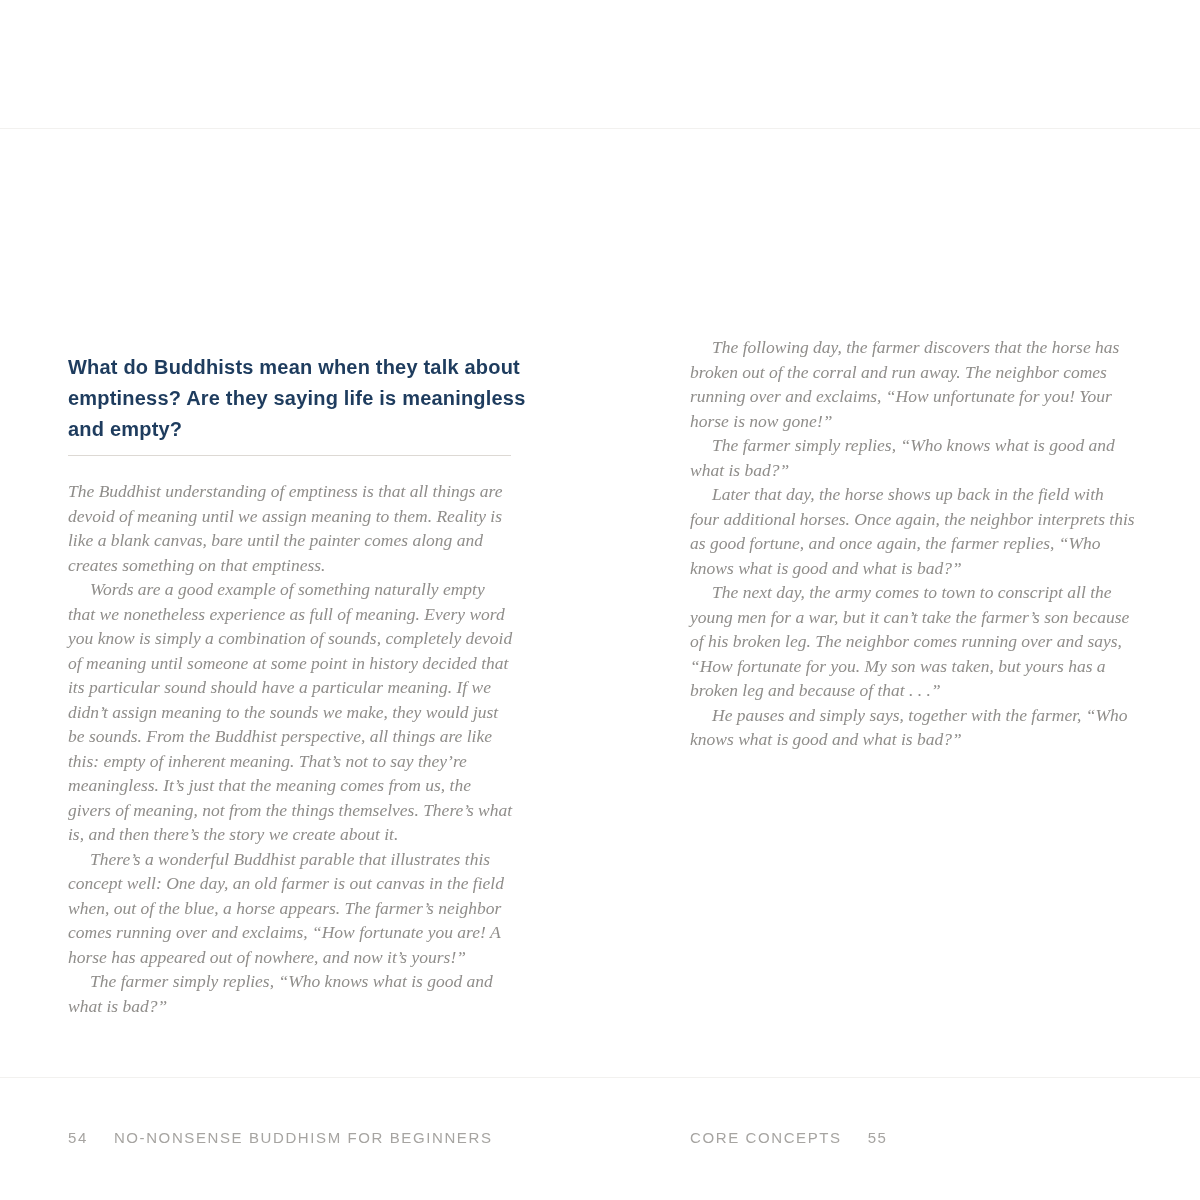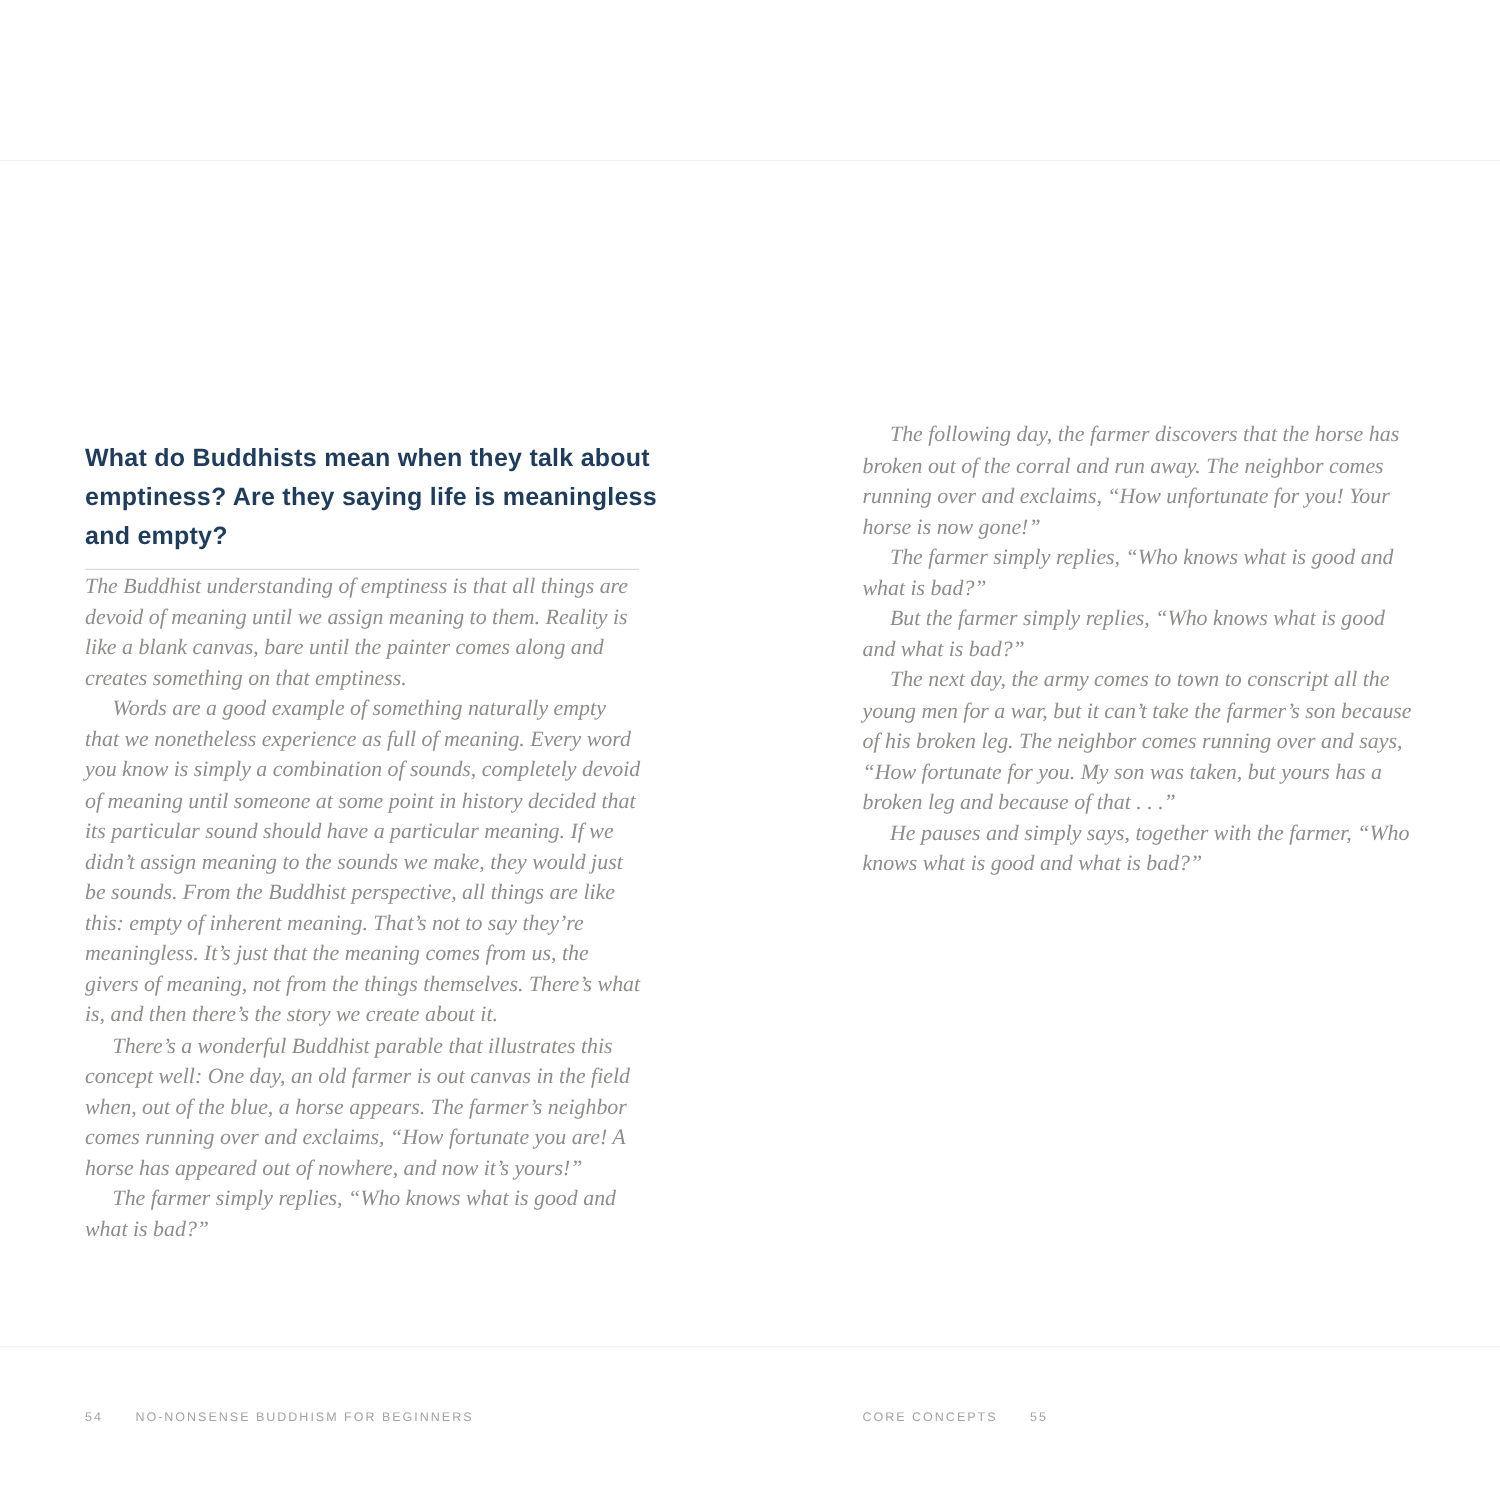--- a/index.html
+++ b/index.html
@@ -48,39 +48,39 @@
   }
   .body-col {
     position: absolute;
     width: 447px;
     color: #8f8d8a;
     font-size: 17.5px;
     line-height: 24.5px;
   }
   .body-col-left {
     left: 68px;
-    top: 327px;
+    top: 350px;
   }
   .body-col-right {
     left: 690px;
     top: 206px;
   }
   .para {
     margin: 0;
     padding: 0;
     font-style: italic;
   }
   .para.indent {
     text-indent: 22px;
   }
   .footer {
     position: absolute;
     top: 1000px;
     font-family: "Liberation Sans", sans-serif;
-    font-size: 10px;
+    font-size: 15px;
     letter-spacing: 1.6px;
     color: #a6a4a1;
     text-transform: uppercase;
   }
   .footer-left {
     left: 68px;
     width: 443px;
     text-align: left;
   }
   .footer-right {
@@ -107,21 +107,21 @@
     <div class="body-col body-col-left">
         <p class="para">The Buddhist understanding of emptiness is that all things are devoid of meaning until we assign meaning to them. Reality is like a blank canvas, bare until the painter comes along and creates something on that emptiness.</p>
         <p class="para indent">Words are a good example of something naturally empty that we nonetheless experience as full of meaning. Every word you know is simply a combination of sounds, completely devoid of meaning until someone at some point in history decided that its particular sound should have a particular meaning. If we didn’t assign meaning to the sounds we make, they would just be sounds. From the Buddhist perspective, all things are like this: empty of inherent meaning. That’s not to say they’re meaningless. It’s just that the meaning comes from us, the givers of meaning, not from the things themselves. There’s what is, and then there’s the story we create about it.</p>
         <p class="para indent">There’s a wonderful Buddhist parable that illustrates this concept well: One day, an old farmer is out canvas in the field when, out of the blue, a horse appears. The farmer’s neighbor comes running over and exclaims, “How fortunate you are! A horse has appeared out of nowhere, and now it’s yours!”</p>
         <p class="para indent">The farmer simply replies, “Who knows what is good and what is bad?”</p>
       </div>
 
     <div class="body-col body-col-right">
         <p class="para indent">The following day, the farmer discovers that the horse has broken out of the corral and run away. The neighbor comes running over and exclaims, “How unfortunate for you! Your horse is now gone!”</p>
         <p class="para indent">The farmer simply replies, “Who knows what is good and what is bad?”</p>
-        <p class="para indent">But the farmer simply replies, “Who knows what is good and what is bad?”</p>
+        <p class="para indent">Later that day, the horse shows up back in the field with four additional horses. Once again, the neighbor interprets this as good fortune, and once again, the farmer replies, “Who knows what is good and what is bad?”</p>
         <p class="para indent">The next day, the army comes to town to conscript all the young men for a war, but it can’t take the farmer’s son because of his broken leg. The neighbor comes running over and says, “How fortunate for you. My son was taken, but yours has a broken leg and because of that . . .”</p>
         <p class="para indent">He pauses and simply says, together with the farmer, “Who knows what is good and what is bad?”</p>
       </div>
 
     <div class="footer footer-left">
       <span class="page-num">54</span><span>No-Nonsense Buddhism for Beginners</span>
     </div>
 
     <div class="footer footer-right">
       <span>Core Concepts</span><span class="page-num">55</span>

